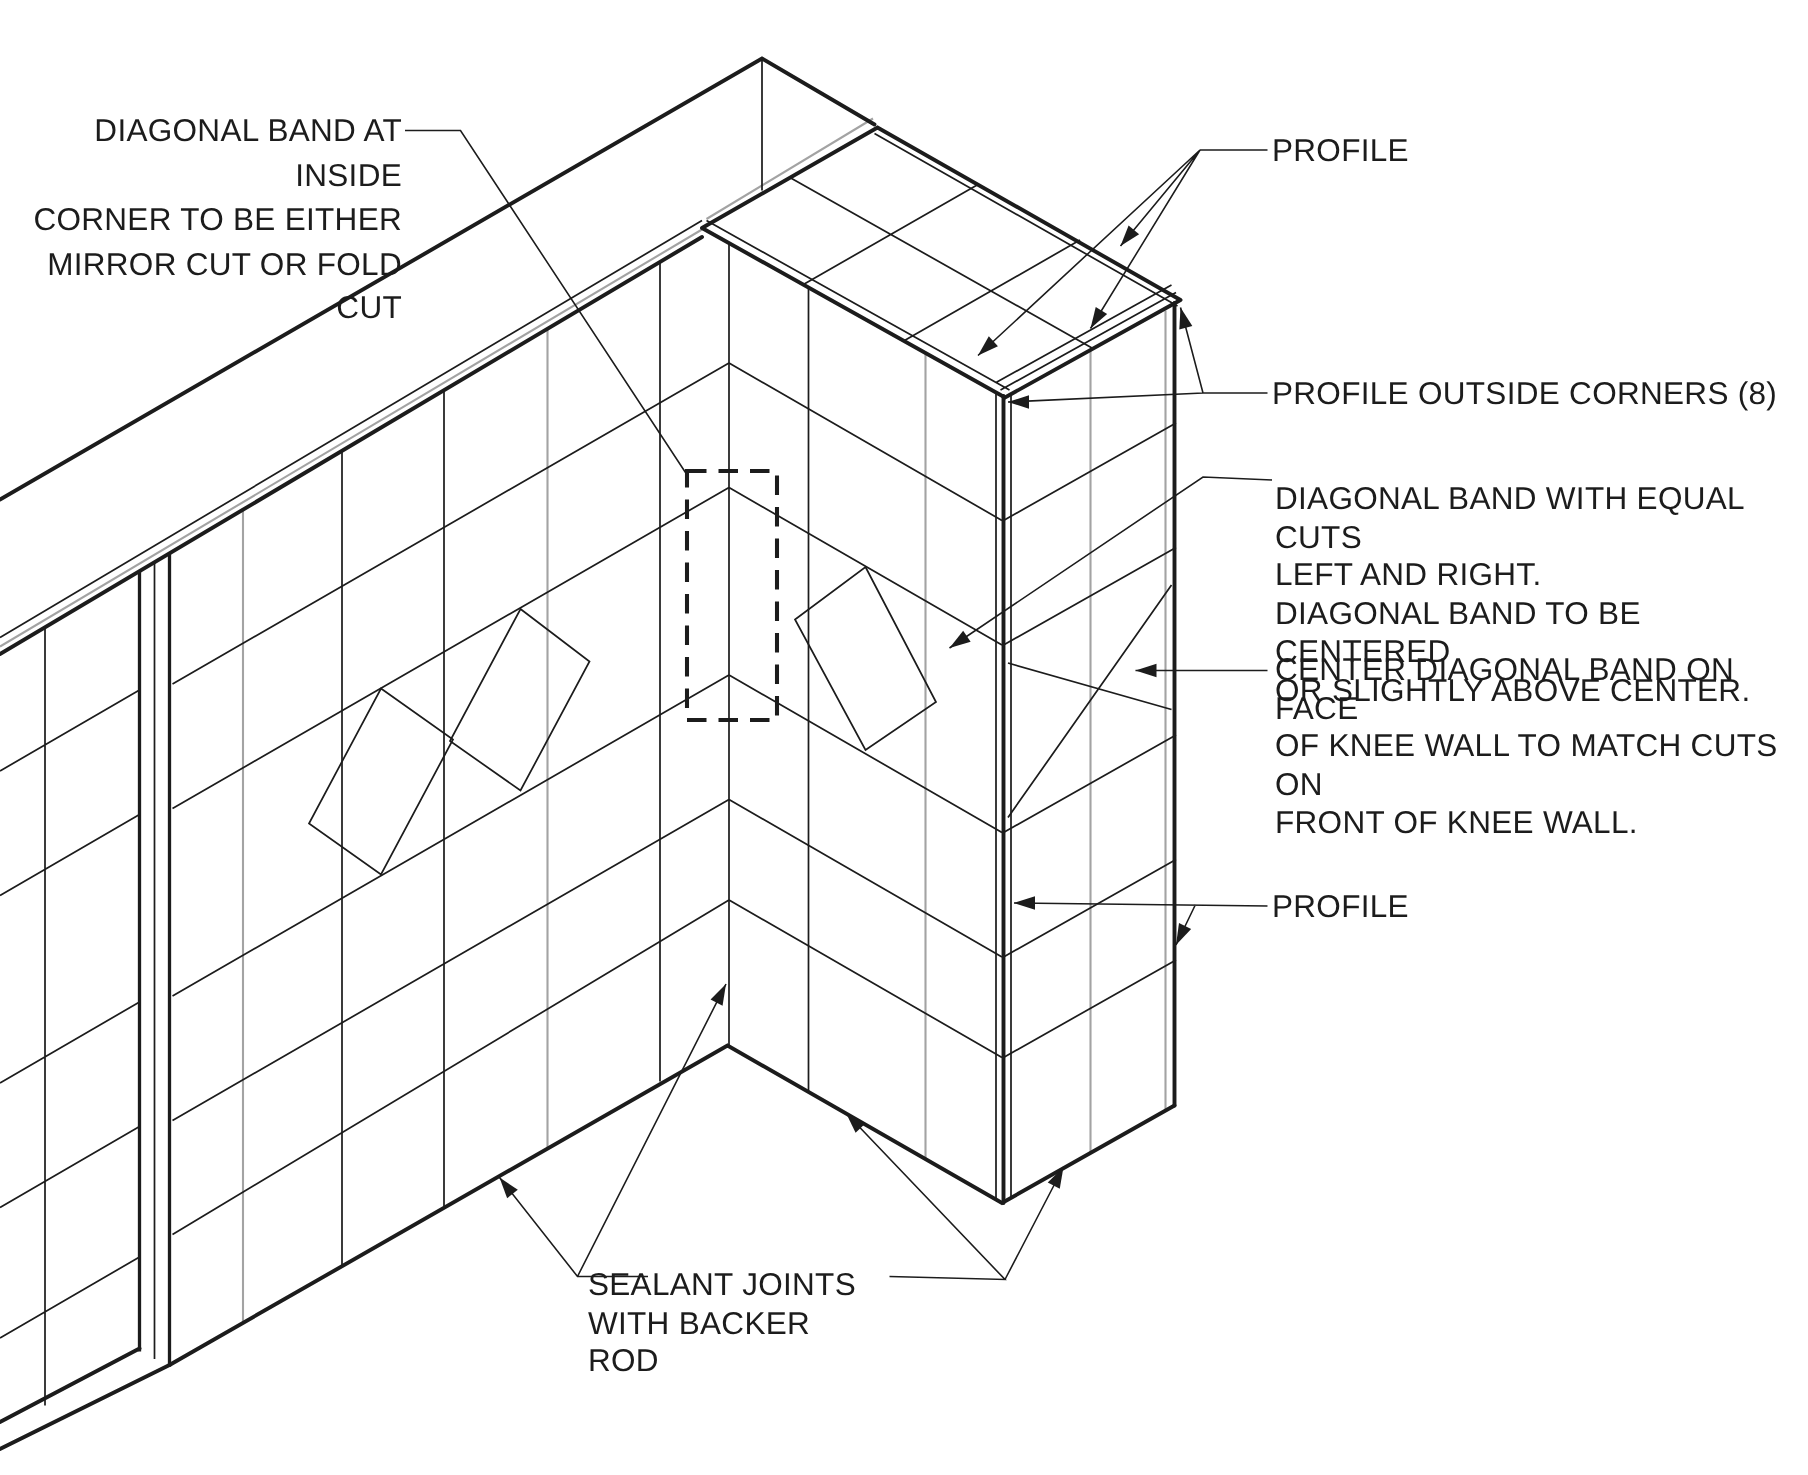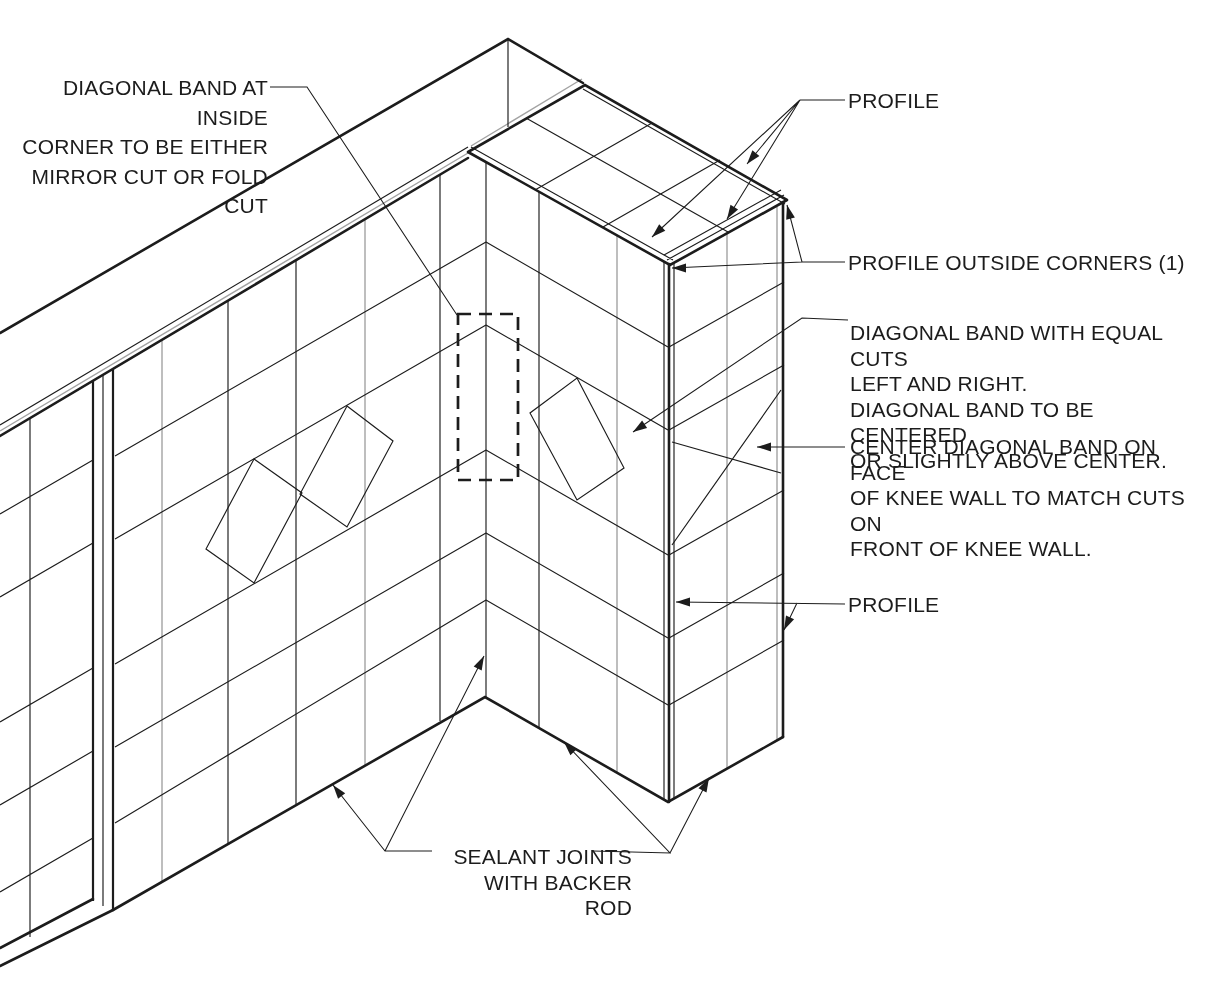--- a/index.html
+++ b/index.html
@@ -28,21 +28,21 @@
   
   .note{
     position:absolute;
     color:var(--line);
     font-size:21px;
     line-height:25.5px;
     letter-spacing:0.2px;
     white-space:pre-line;
   }
   .note.right{text-align:right;}
-  .note.center{text-align:right;}
+  .note.center{text-align:left;}
 </style>
 </head>
 <body>
 
 <div class="stage">
 
   <svg width="1205" height="983" viewBox="0 0 1205 983">
 
     <g class="gray">
       <path d="M162 340 L162 882 M365 219 L365 766 M617 235 L617 772 M727 234 L727 769 M777 207 L777 740"></path>
@@ -134,21 +134,21 @@
       <polygon points="709,778 706.5,792.5 698.5,788.3"></polygon>
     </g>
   </svg>
 
   <div class="note right" style="right:937px;top:73px;line-height:29.5px;">DIAGONAL BAND AT INSIDE
 CORNER TO BE EITHER
 MIRROR CUT OR FOLD CUT</div>
 
   <div class="note" style="left:848px;top:88px;">PROFILE</div>
 
-  <div class="note" style="left:848px;top:250px;">PROFILE OUTSIDE CORNERS (1)</div>
+  <div class="note" style="left:848px;top:250px;">PROFILE OUTSIDE CORNERS (8)</div>
 
   <div class="note" style="left:850px;top:320px;">DIAGONAL BAND WITH EQUAL CUTS
 LEFT AND RIGHT.
 DIAGONAL BAND TO BE CENTERED
 OR SLIGHTLY ABOVE CENTER.</div>
 
   <div class="note" style="left:850px;top:434px;">CENTER DIAGONAL BAND ON FACE
 OF KNEE WALL TO MATCH CUTS ON
 FRONT OF KNEE WALL.</div>
 

